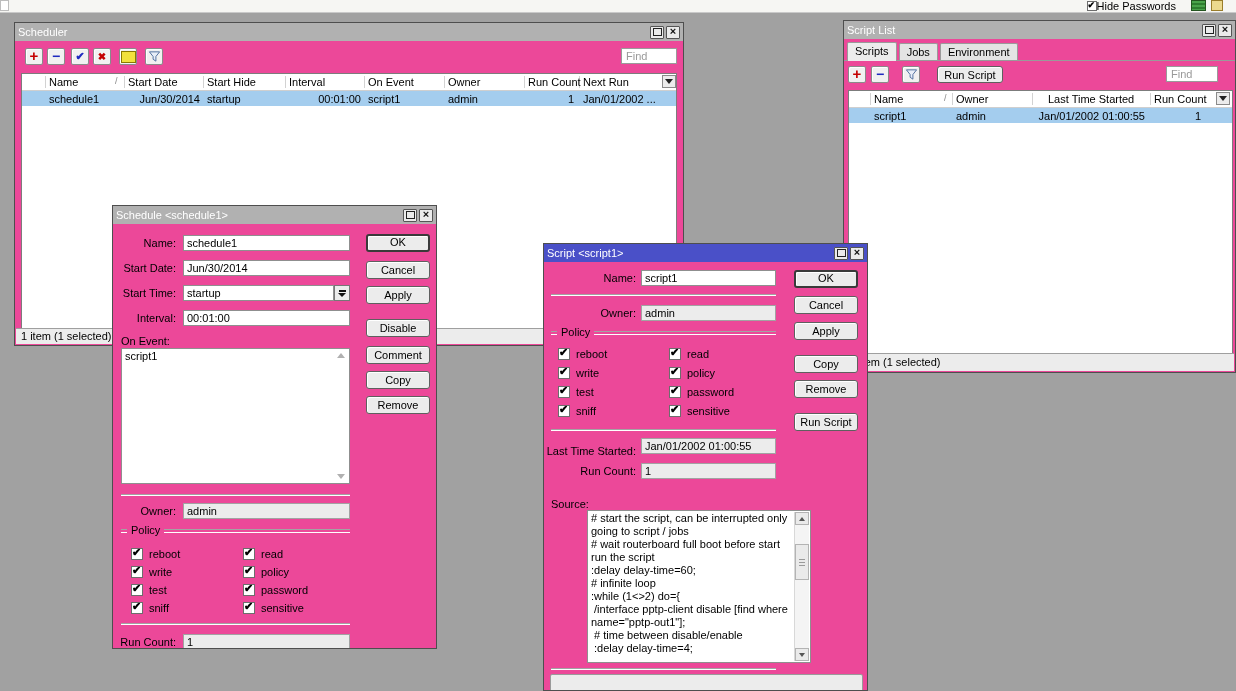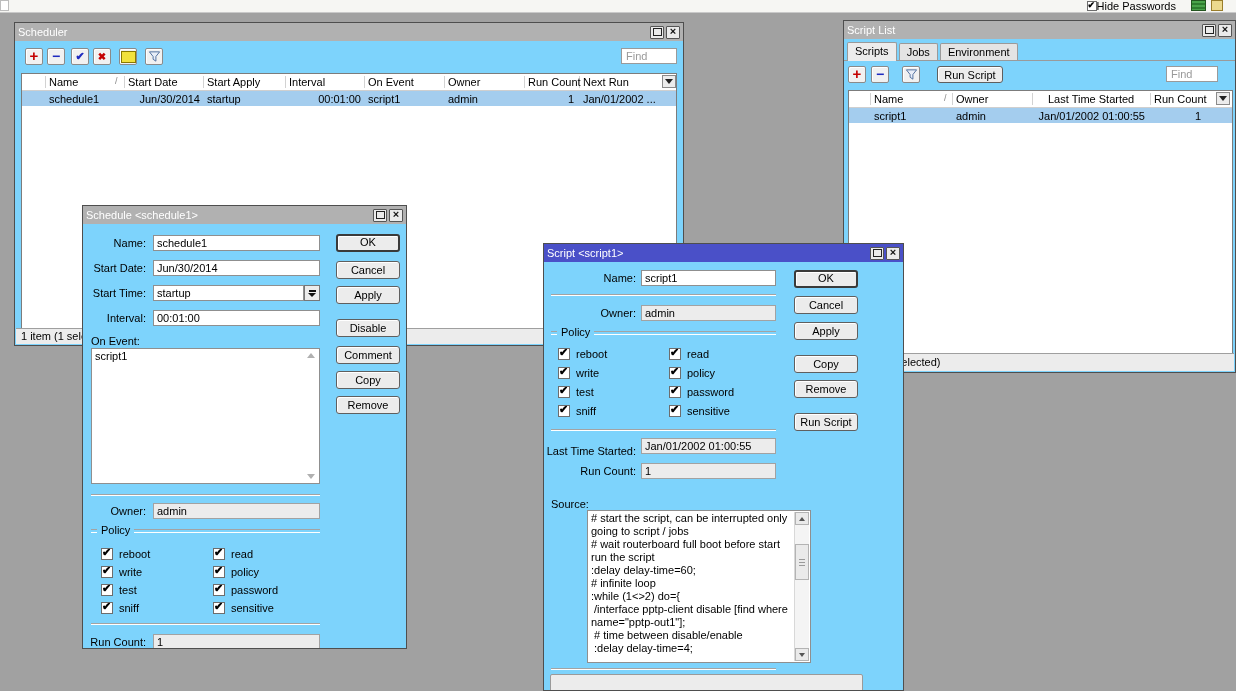--- a/index.html
+++ b/index.html
@@ -7,21 +7,21 @@
        font-family:"Liberation Sans",sans-serif;font-size:11px;color:#000;}
   
   .topbar{position:absolute;left:0;top:0;width:1236px;height:12px;background:#f6f6f3;
           border-bottom:1px solid #c9c9c9;z-index:1;}
   .topbar-stub{position:absolute;left:0;top:0;width:9px;height:11px;background:#fff;border:1px solid #bdbdbd;box-sizing:border-box;}
   .hidepw{position:absolute;right:60px;top:0;display:flex;align-items:center;height:12px;}
   .icon-green{position:absolute;right:30px;top:0;width:15px;height:11px;background:repeating-linear-gradient(#4aa34a 0 2px,#2f7d2f 2px 4px);border:1px solid #23551f;box-sizing:border-box;}
   .icon-yellow{position:absolute;right:13px;top:0;width:12px;height:11px;background:#ecd98e;border:1px solid #9a7d2a;box-sizing:border-box;}
   .desktop{position:absolute;left:0;top:12px;right:0;bottom:0;background:#a1a1a1;border-top:1px solid #7a7a7a;}
   
-  .win{position:absolute;background:#7dd3fc;border:1px solid #4e4e4e;box-sizing:border-box;text-decoration:underline;}
+  .win{position:absolute;background:#ec4899;border:1px solid #4e4e4e;box-sizing:border-box;text-decoration:underline;}
   .tbar{position:absolute;left:0;top:0;right:0;height:18px;display:flex;align-items:center;
         padding:0 3px;color:#fff;box-sizing:border-box;}
   .tbar.inactive{background:#b1b1b1;}
   .tbar.active{background:#4a50c8;}
   .tb-btns{margin-left:auto;display:flex;gap:2px;}
   .tb-btn{width:14px;height:13px;background:#ebebeb;border:1px solid #555;border-radius:1px;
           display:flex;align-items:center;justify-content:center;box-sizing:border-box;}
   .g-max{width:7px;height:6px;border:1px solid #222;}
   .g-close::after{content:"×";font-size:11px;font-weight:bold;color:#111;line-height:1;margin-top:-1px;}
   
@@ -135,21 +135,21 @@
       <span class="vdiv" style="left:102px;"></span>
       <span class="vdiv" style="left:181px;"></span>
       <span class="vdiv" style="left:263px;"></span>
       <span class="vdiv" style="left:342px;"></span>
       <span class="vdiv" style="left:422px;"></span>
       <span class="vdiv" style="left:502px;"></span>
       <span class="vdiv" style="left:557px;"></span>
       <span class="cell" style="left:27px;">Name</span>
       <span class="sort" style="left:93px;">/</span>
       <span class="cell" style="left:106px;">Start Date</span>
-      <span class="cell" style="left:185px;">Start Apply</span>
+      <span class="cell" style="left:185px;">Start Hide</span>
       <span class="cell" style="left:267px;">Interval</span>
       <span class="cell" style="left:346px;">On Event</span>
       <span class="cell" style="left:426px;">Owner</span>
       <span class="cell" style="left:506px;">Run Count</span>
       <span class="cell" style="left:561px;">Next Run</span>
       <span class="hdr-drop" style="left:640px;">
           <span class="tri-dn"></span>
         </span>
     </div>
     <div class="datarow">
@@ -212,21 +212,21 @@
       <span class="cell" style="left:107px;">admin</span>
       <span class="cell" style="left:183px;width:113px;text-align:right;">Jan/01/2002 01:00:55</span>
       <span class="cell" style="left:301px;width:51px;text-align:right;">1</span>
     </div>
   </div>
   <div class="sbar" style="height:17px;">
     <span style="line-height:16px;">1 item (1 selected)</span>
   </div>
 </div>
 
-<div class="win" id="dlg-schedule" style="left:82px;top:205px;width:325px;height:444px;z-index:3;overflow:hidden;">
+<div class="win" id="dlg-schedule" style="left:112px;top:205px;width:325px;height:444px;z-index:3;overflow:hidden;">
   <div class="tbar inactive">
     <span>Schedule &lt;schedule1&gt;</span>
     <span class="tb-btns">
       <span class="tb-btn">
           <span class="g-max"></span>
         </span>
       <span class="tb-btn g-close"></span>
     </span>
   </div>
 
@@ -309,21 +309,21 @@
 
   <div class="pbtn default" style="left:253px;top:28px;">OK</div>
   <div class="pbtn" style="left:253px;top:55px;">Cancel</div>
   <div class="pbtn" style="left:253px;top:80px;">Apply</div>
   <div class="pbtn" style="left:253px;top:113px;">Disable</div>
   <div class="pbtn" style="left:253px;top:140px;">Comment</div>
   <div class="pbtn" style="left:253px;top:165px;">Copy</div>
   <div class="pbtn" style="left:253px;top:190px;">Remove</div>
 </div>
 
-<div class="win" id="dlg-script" style="left:543px;top:243px;width:361px;height:448px;z-index:4;overflow:hidden;">
+<div class="win" id="dlg-script" style="left:543px;top:243px;width:325px;height:448px;z-index:4;overflow:hidden;">
   <div class="tbar active">
     <span>Script &lt;script1&gt;</span>
     <span class="tb-btns">
       <span class="tb-btn">
           <span class="g-max"></span>
         </span>
       <span class="tb-btn g-close"></span>
     </span>
   </div>
 

